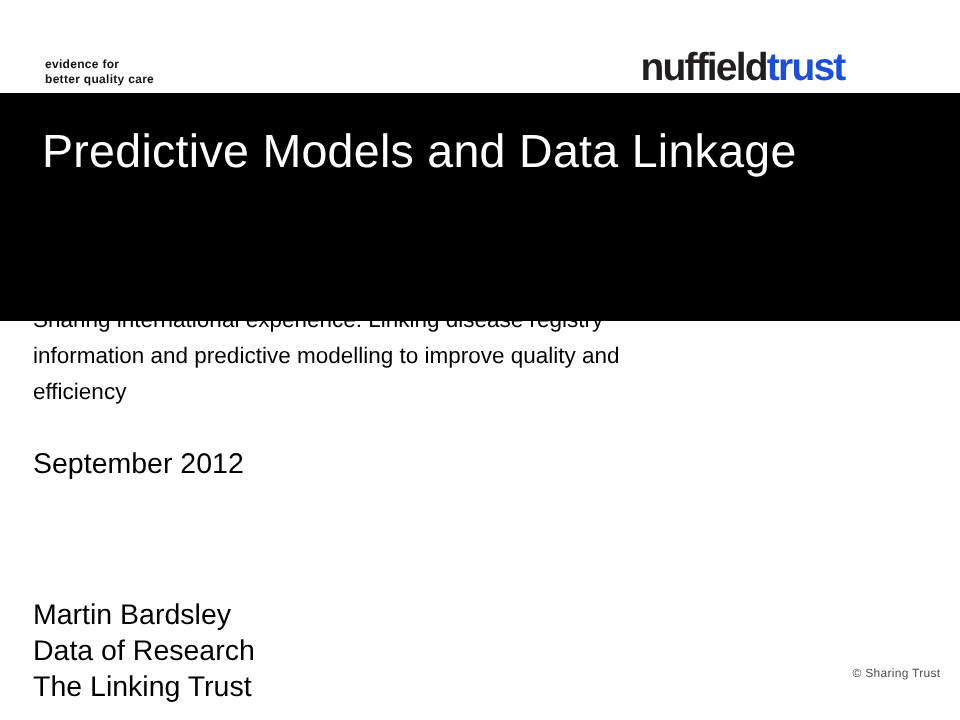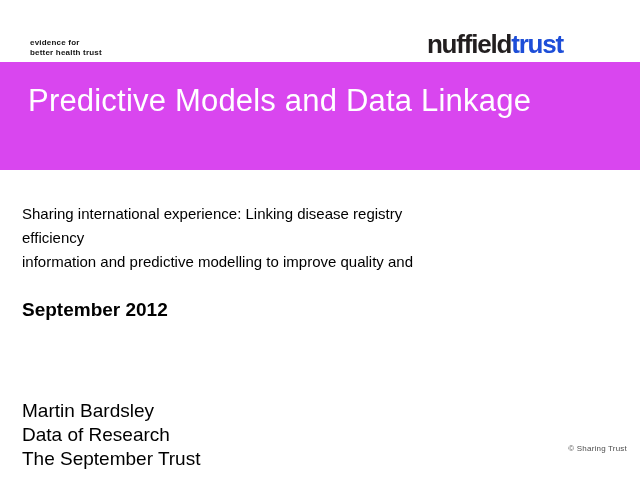--- a/index.html
+++ b/index.html
@@ -38,22 +38,22 @@
     line-height: 26px;
     white-space: nowrap;
   }
   .brand .brand-dark { color: #221e1f; }
   .brand .brand-gray { color: #1d4ed8; }
 
   
   .banner {
     position: absolute;
     top: 62px; left: 0;
-    width: 640px; height: 108px;
-    background: #d946ef;
+    width: 640px; height: 152px;
+    background: #000000;
   }
   .banner-title {
     position: absolute;
     left: 28px; top: 21px;
     font-size: 31px;
     font-weight: normal;
     color: #ffffff;
     letter-spacing: 0.2px;
     white-space: nowrap;
   }
@@ -64,21 +64,20 @@
     left: 22px; top: 202px;
     font-size: 15px;
     color: #000000;
     line-height: 24px;
   }
   .date-line {
     position: absolute;
     left: 22px; top: 299px;
     font-size: 19px;
     color: #000000;
-    font-weight: bold;
   }
   .author-block {
     position: absolute;
     left: 22px; top: 371px;
     font-size: 19px;
     color: #000000;
     line-height: 24px;
     margin-top: 28px;
   }
 
@@ -92,40 +91,40 @@
   }
 </style>
 </head>
 <body>
 
 <div class="slide">
 
   <div class="header">
     <div class="strapline">
       <div>evidence for</div>
-      <div>better health trust</div>
+      <div>better quality care</div>
     </div>
     <div class="brand">
       <span class="brand-dark">nuffield</span><span class="brand-gray">trust</span>
     </div>
   </div>
 
   <div class="banner">
     <div class="banner-title">Predictive Models and Data Linkage</div>
   </div>
 
   <div class="subtitle">
     <div>Sharing international experience: Linking disease registry</div>
+    <div>information and predictive modelling to improve quality and</div>
     <div>efficiency</div>
-    <div>information and predictive modelling to improve quality and</div>
   </div>
 
   <div class="date-line">September 2012</div>
 
   <div class="author-block">
     <div>Martin Bardsley</div>
     <div>Data of Research</div>
-    <div>The September Trust</div>
+    <div>The Linking Trust</div>
   </div>
 
   <div class="copyright">© Sharing Trust</div>
 
 </div>
 
 </body></html>

